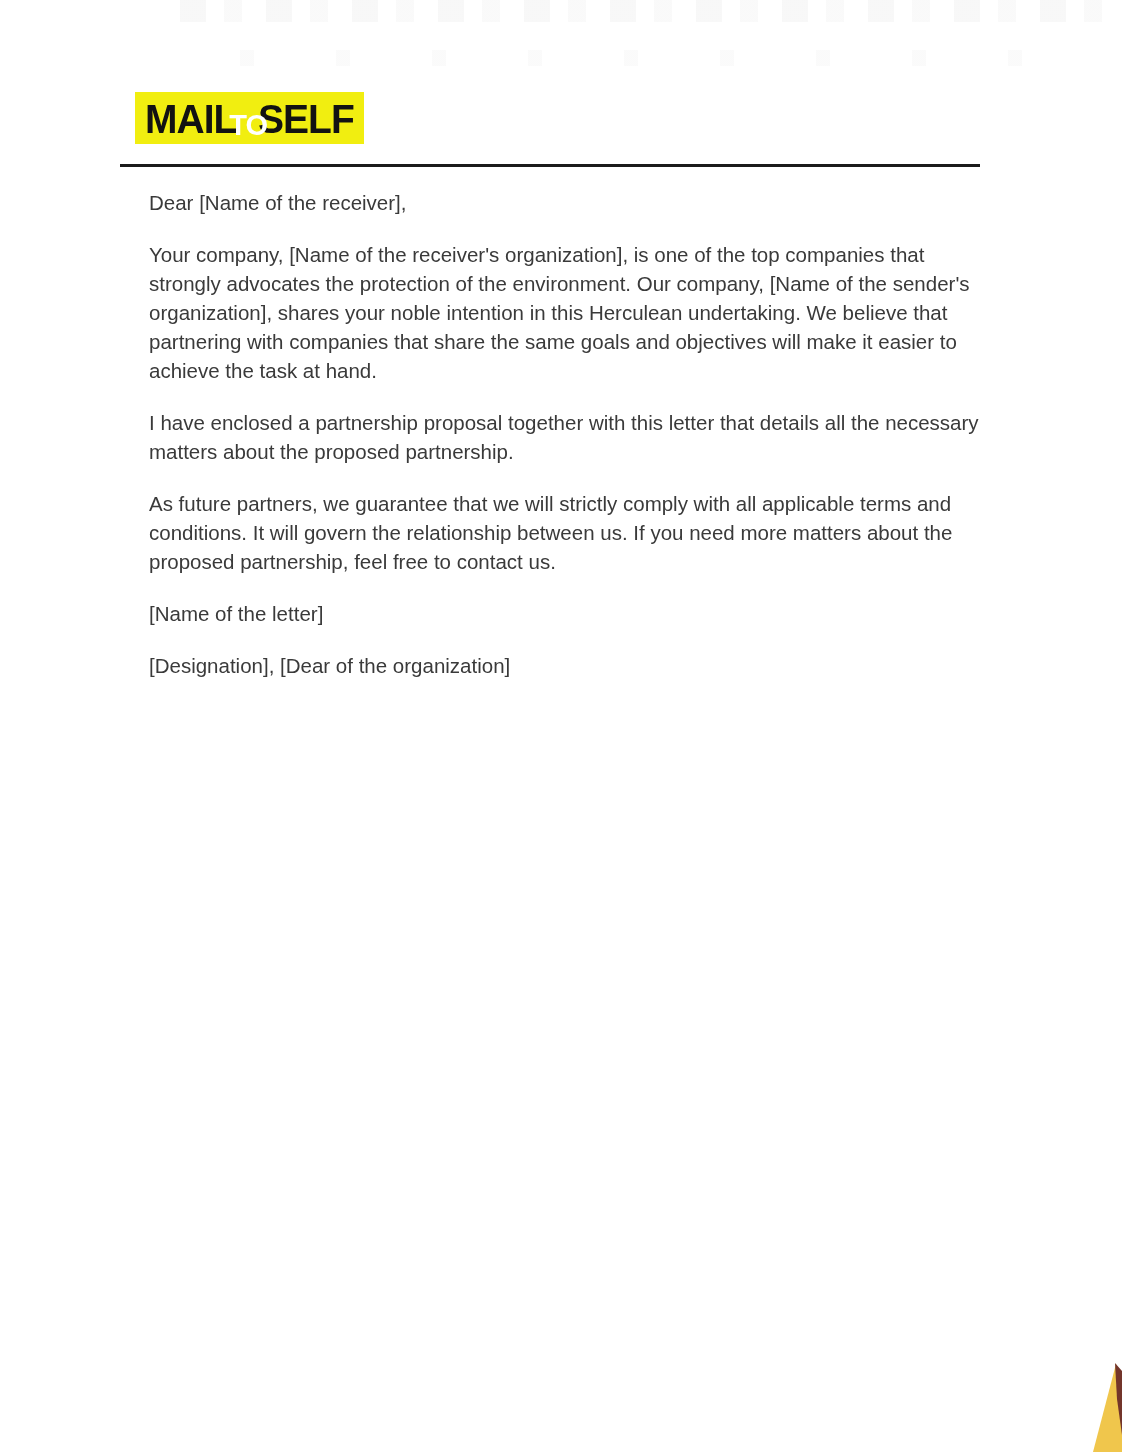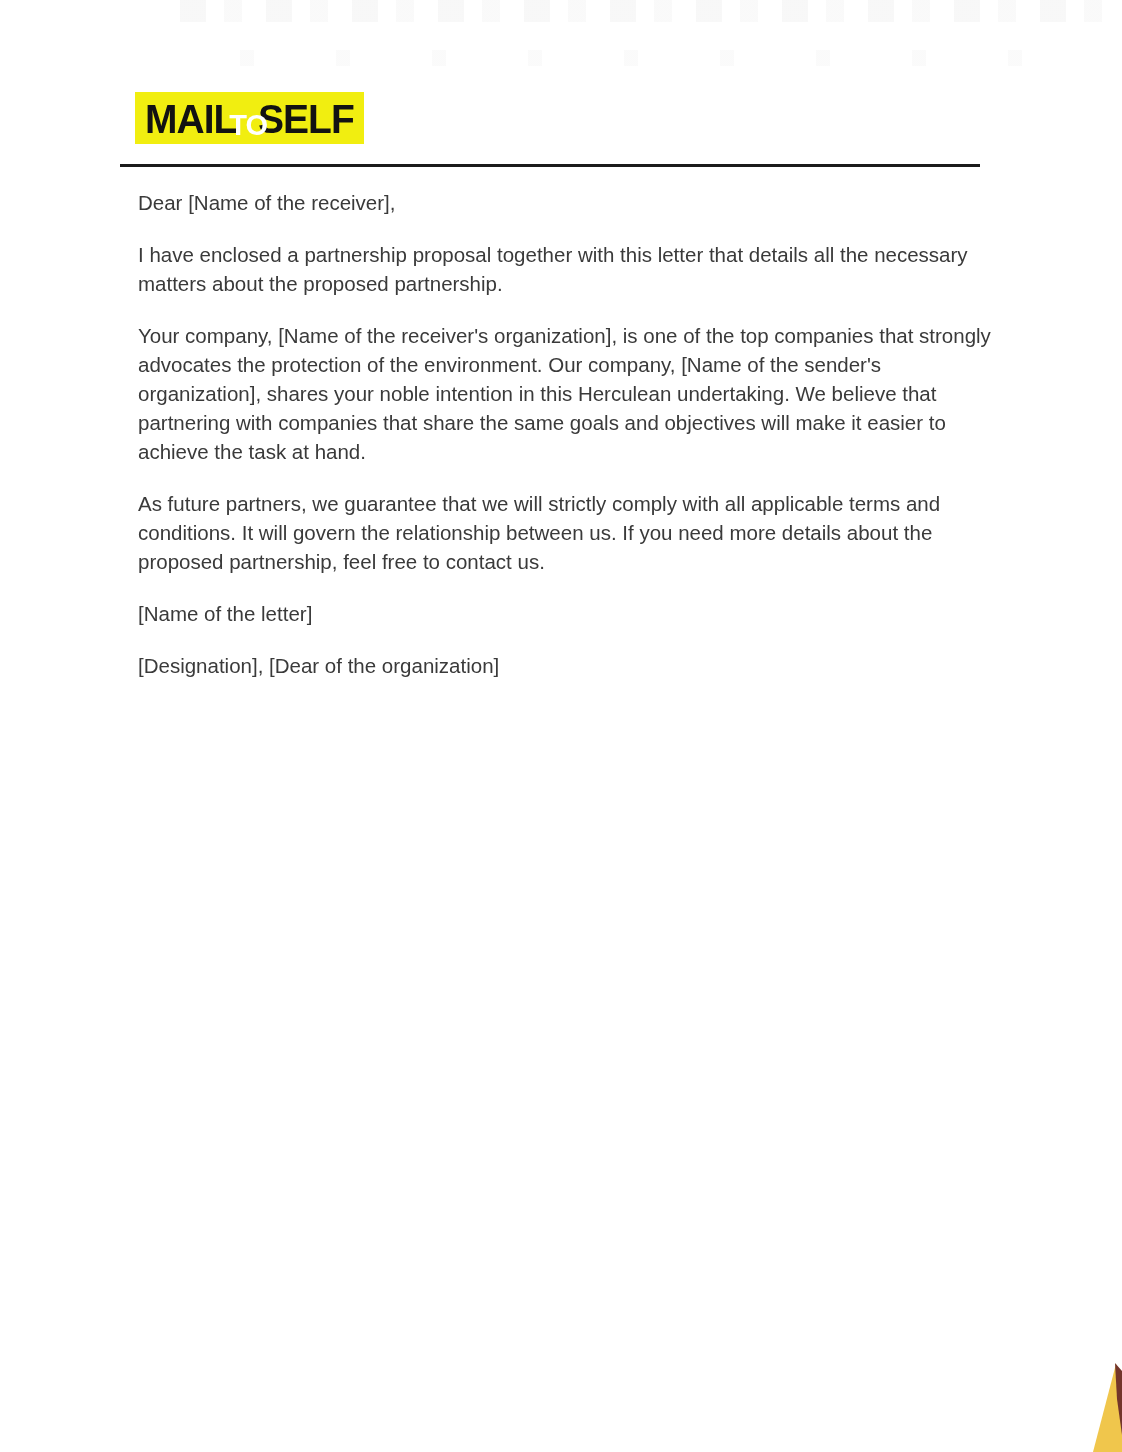--- a/index.html
+++ b/index.html
@@ -80,21 +80,21 @@
   .letter {
     position: absolute;
     left: 133px;
     top: 188px;
     width: 862px;
     font-size: 20.5px;
     line-height: 29px;
     color: #3a3a3a;
   }
   .letter p {
-    margin: 0 0 23px 5px;
+    margin: 0 0 23px 16px;
   }
 
   
   .corner-ribbon {
     position: absolute;
     right: 0;
     bottom: 0;
     width: 40px;
     height: 95px;
     display: block;
@@ -111,23 +111,23 @@
   <div class="logo" id="logo-box" style="background: rgb(241, 238, 16);">
     <span class="logo-word" id="logo-mail" style="color: rgb(18, 18, 18);">MAIL</span>
     <span class="logo-to" id="logo-to" style="color: rgb(255, 255, 255);">TO</span>
     <span class="logo-word" id="logo-self" style="color: rgb(18, 18, 18);">SELF</span>
   </div>
 
   <div class="divider" id="divider" style="background: rgb(27, 27, 27);"></div>
 
   <div class="letter">
     <p>Dear [Name of the receiver],</p>
+    <p>Your company, [Name of the receiver's organization], is one of the top companies that strongly advocates the protection of the environment. Our company, [Name of the sender's organization], shares your noble intention in this Herculean undertaking. We believe that partnering with companies that share the same goals and objectives will make it easier to achieve the task at hand.</p>
     <p>I have enclosed a partnership proposal together with this letter that details all the necessary matters about the proposed partnership.</p>
-    <p>Your company, [Name of the receiver's organization], is one of the top companies that strongly advocates the protection of the environment. Our company, [Name of the sender's organization], shares your noble intention in this Herculean undertaking. We believe that partnering with companies that share the same goals and objectives will make it easier to achieve the task at hand.</p>
-    <p>As future partners, we guarantee that we will strictly comply with all applicable terms and conditions. It will govern the relationship between us. If you need more details about the proposed partnership, feel free to contact us.</p>
+    <p>As future partners, we guarantee that we will strictly comply with all applicable terms and conditions. It will govern the relationship between us. If you need more matters about the proposed partnership, feel free to contact us.</p>
     <p>[Name of the letter]</p>
     <p>[Designation], [Dear of the organization]</p>
   </div>
 
   <svg class="corner-ribbon" viewBox="0 0 40 95">
     <polygon id="ribbon-yellow" points="34,7 11,95 40,95 40,18" fill="#F0C64C"></polygon>
     <polygon id="ribbon-maroon" points="33,6 40,14 40,78 35,42" fill="#73352B"></polygon>
   </svg>
 
 </div>

